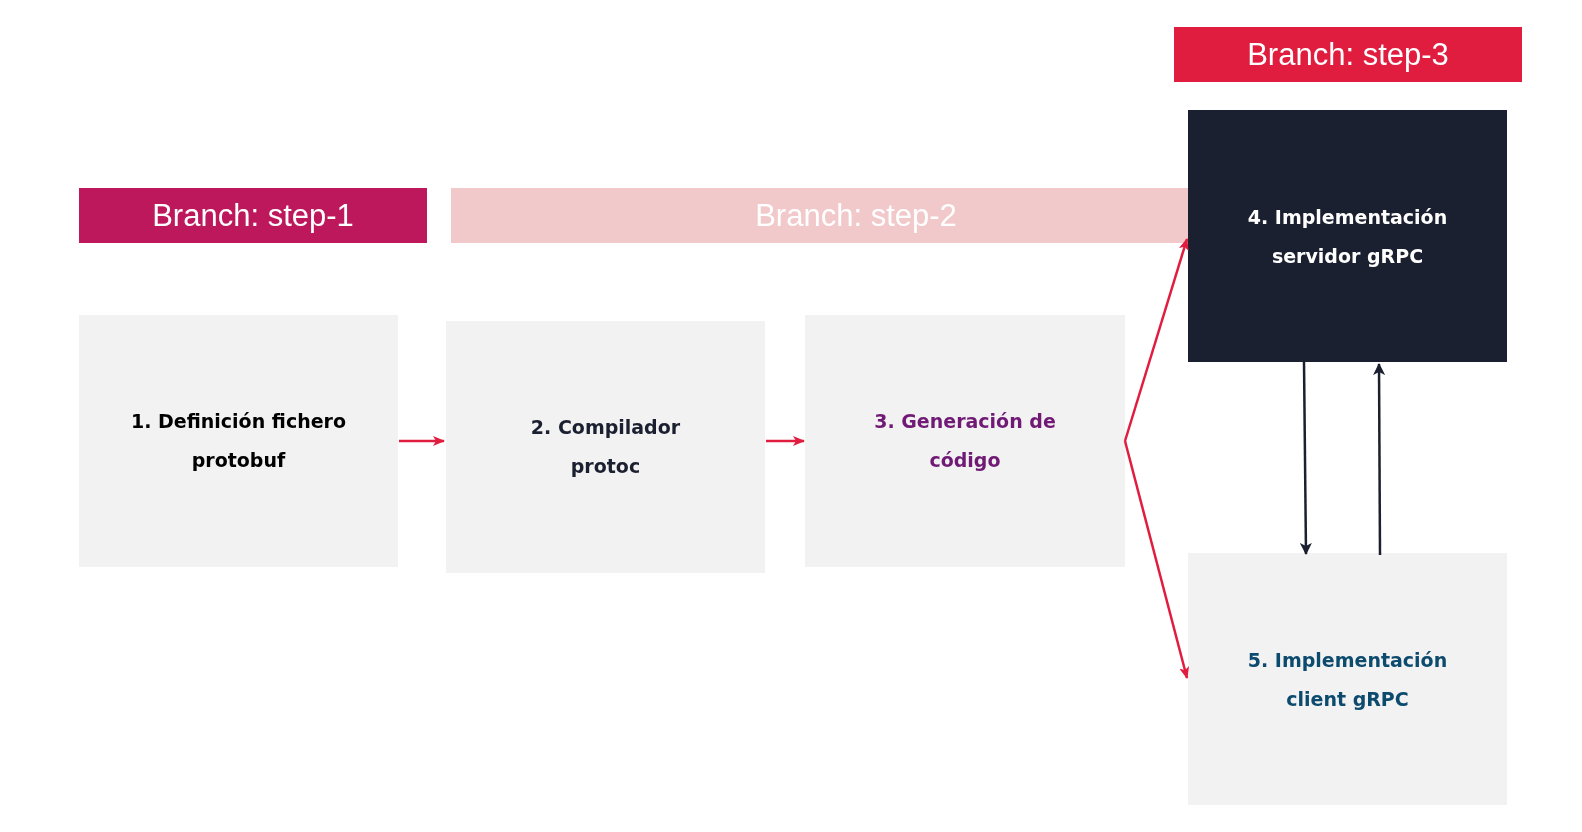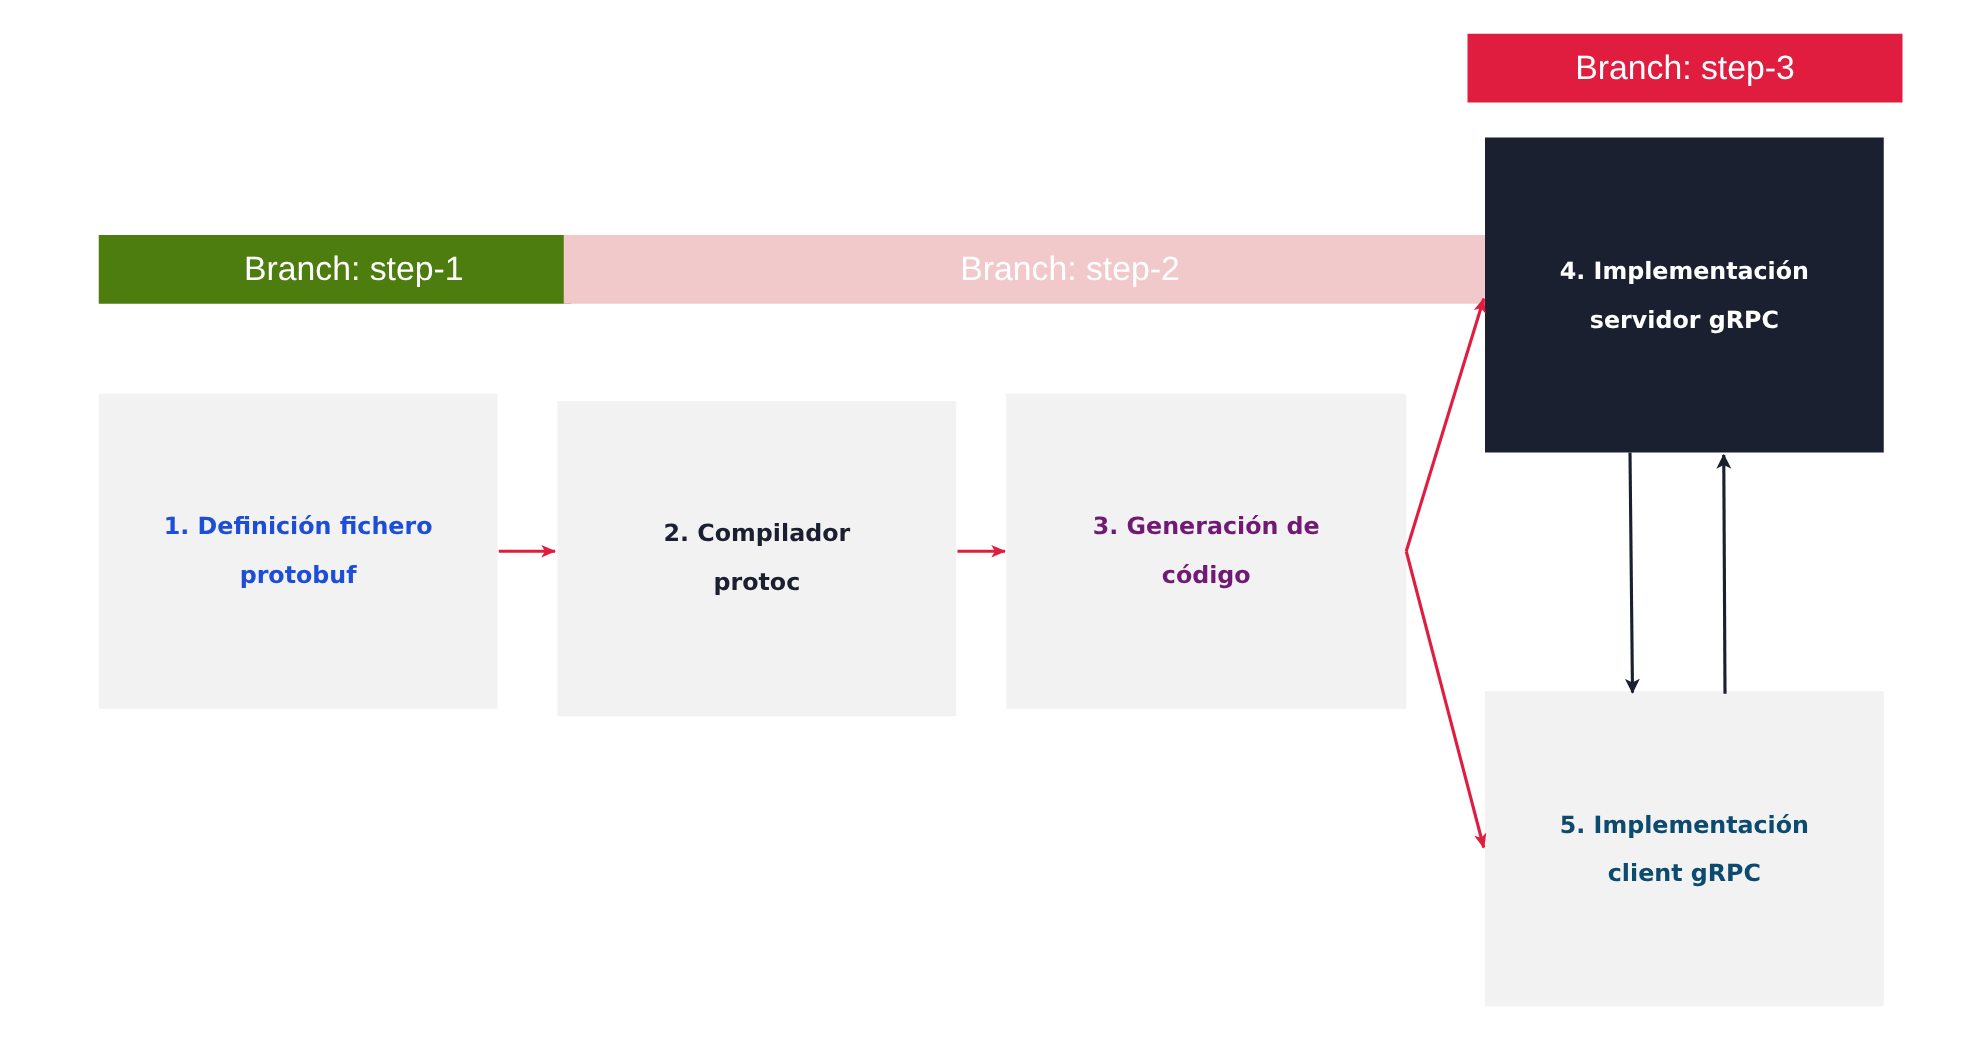--- a/index.html
+++ b/index.html
@@ -1,39 +1,39 @@
 <!DOCTYPE html>
 <html><head>
 <meta charset="utf-8">
 <style>
   html, body { margin:0; padding:0; background:#ffffff; }
   body { width:1582px; height:832px; position:relative; overflow:hidden;
          font-family:"Liberation Sans", "DejaVu Sans", sans-serif; }
   .branch { position:absolute; display:flex; align-items:center; justify-content:center;
-            color:#ffffff; font-size:27px; }
+            color:#ffffff; font-size:31px; }
   .box { position:absolute; display:flex; align-items:center; justify-content:center;
          text-align:center; font-family:"DejaVu Sans", sans-serif; font-weight:bold;
          font-size:19px; line-height:39px; box-sizing:border-box; padding:0 8px; }
   .box span { white-space:pre-line; }
   svg.arrows { position:absolute; left:0; top:0; }
 </style>
 </head>
 <body>
 
-<div class="branch" style="left:79px; top:188px; width:348px; height:55px; background:#4d7c0f;padding-left:30px;">
+<div class="branch" style="left:79px; top:188px; width:348px; height:55px; background:#be185d;">
   <span>Branch: step-1</span>
 </div>
 <div class="branch" style="left:451px; top:188px; width:810px; height:55px; background:#F2C9CB;">
   <span>Branch: step-2</span>
 </div>
 <div class="branch" style="left:1174px; top:27px; width:348px; height:55px; background:#E11D3F;">
   <span>Branch: step-3</span>
 </div>
 
-<div class="box" style="left:79px; top:315px; width:319px; height:252px; background:#F2F2F2; color:#1d4ed8;">
+<div class="box" style="left:79px; top:315px; width:319px; height:252px; background:#F2F2F2; color:#000000;">
   <span>1. Definición fichero
 protobuf</span>
 </div>
 <div class="box" style="left:446px; top:321px; width:319px; height:252px; background:#F2F2F2; color:#1B2030;">
   <span>2. Compilador
 protoc</span>
 </div>
 <div class="box" style="left:805px; top:315px; width:320px; height:252px; background:#F2F2F2; color:#701a75;">
   <span>3. Generación de
 código</span>

